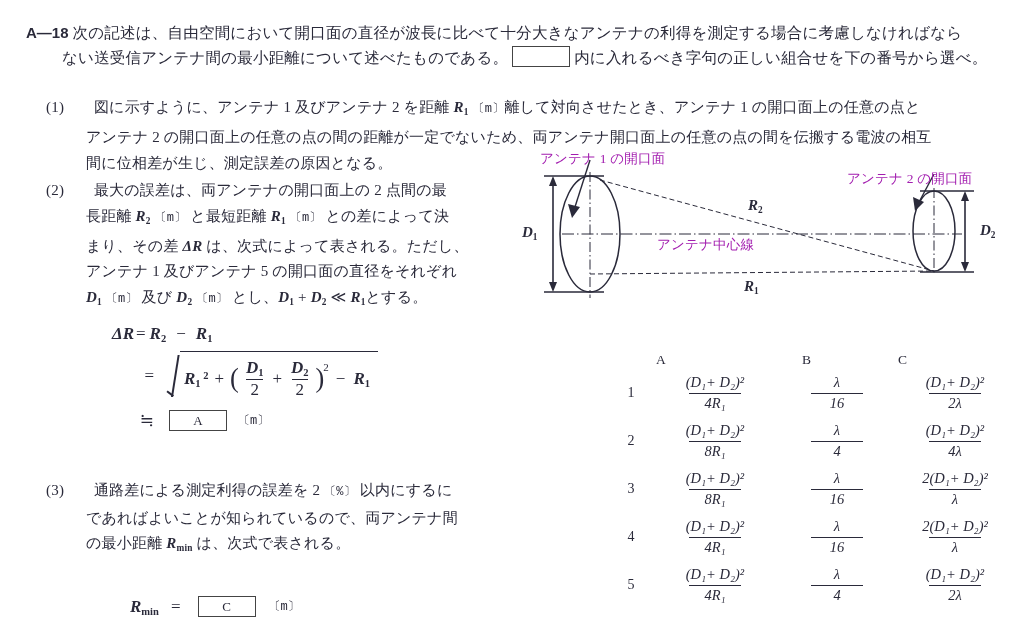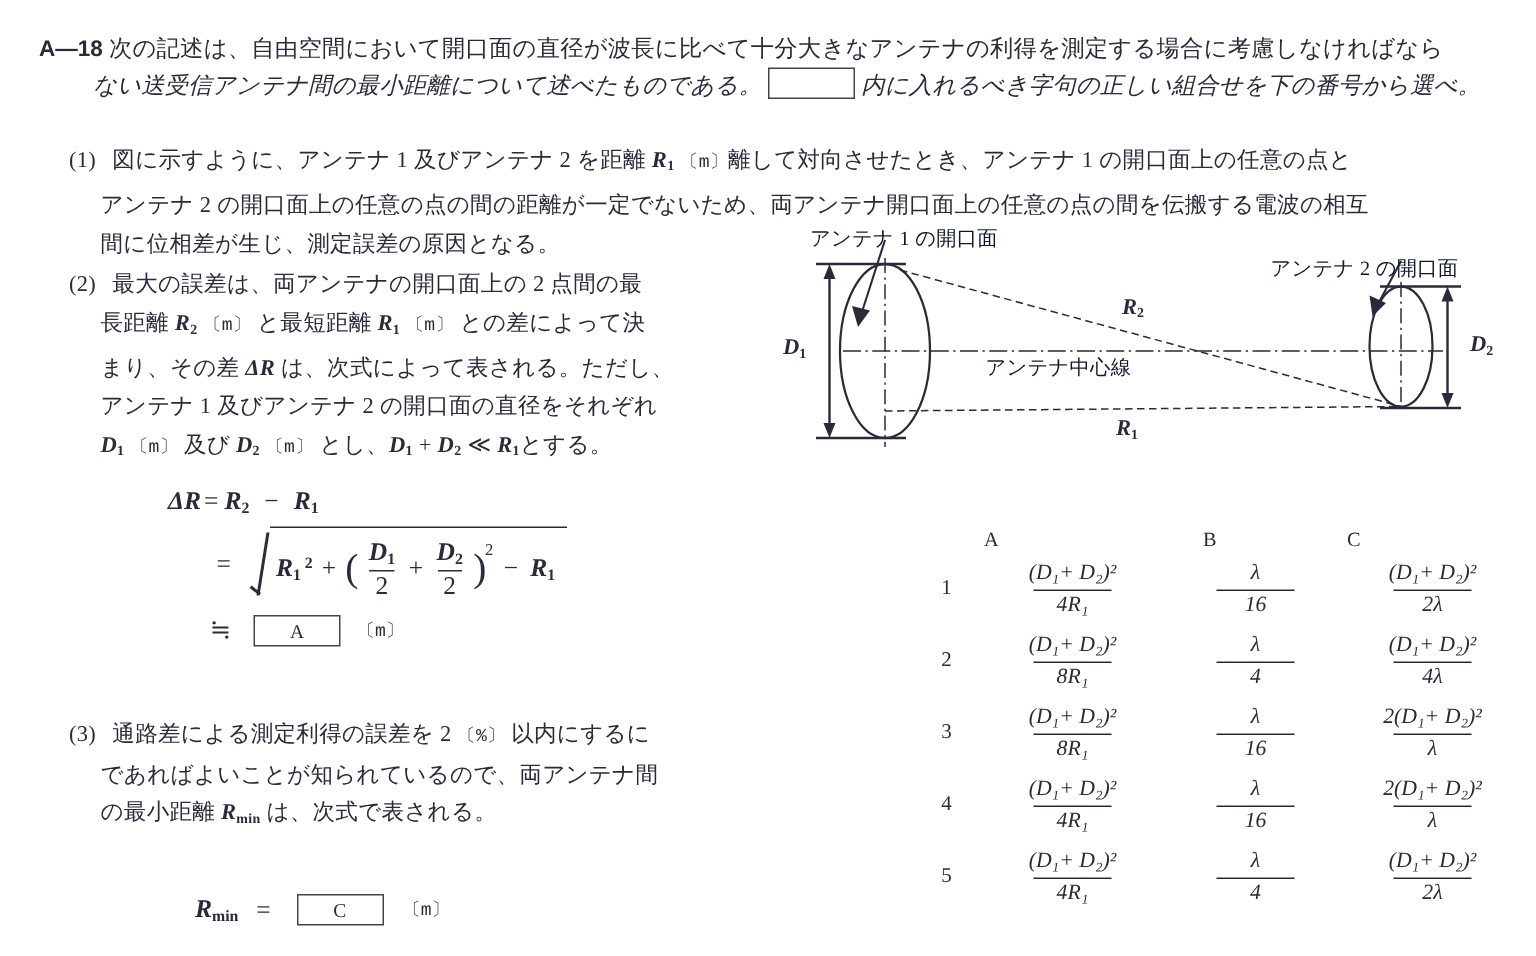--- a/index.html
+++ b/index.html
@@ -18,32 +18,32 @@
   .jp{font-family:"Liberation Serif","DejaVu Serif",serif;letter-spacing:.2px;}
   .mathit{font-style:italic;font-family:"Liberation Serif","DejaVu Serif",serif;font-weight:bold;}
   .mathit-l{font-style:italic;font-family:"Liberation Serif","DejaVu Serif",serif;}
   sub{font-size:.62em;vertical-align:-.28em;font-style:normal;font-weight:bold;}
   sup{font-size:.62em;vertical-align:.5em;font-style:normal;font-weight:bold;}
   .unit{font-size:12px;font-family:"Liberation Mono","DejaVu Sans Mono",monospace;}
 
   
   #qhead{position:absolute;left:26px;top:20px;width:990px;font-size:15.5px;line-height:25px;}
   #qhead .qno{font-family:"Liberation Sans","DejaVu Sans",sans-serif;font-weight:bold;font-size:15px;letter-spacing:0;}
-  #qhead .l2{display:block;margin-left:36px;font-style:italic;}
+  #qhead .l2{display:block;margin-left:36px;}
   .blankbox{
     display:inline-block;border:1.3px solid #444;background:#fff;
     width:56px;height:19px;vertical-align:-4px;margin:0 4px;
     text-align:center;line-height:19px;font-size:13px;
     font-family:"Liberation Serif","DejaVu Serif",serif;color:#2a2a3a;
   }
 
   
   .para{position:absolute;font-size:15px;line-height:25.5px;}
   .para .lbl{position:absolute;left:0;top:0;width:30px;text-align:left;}
-  .para .body{margin-left:21px;display:block;}
+  .para .body{margin-left:40px;display:block;}
   .para .cont{display:block;}
 
   #p1{left:46px;top:95px;width:960px;}
   #p2{left:46px;top:178px;width:470px;}
   #p3{left:46px;top:478px;width:470px;}
 
   
   #fml{position:absolute;left:112px;top:320px;font-size:17px;}
   #fml .row{display:flex;align-items:center;}
   #fml .r1{height:28px;}
@@ -80,21 +80,21 @@
 
   .abox{
     display:inline-block;border:1.3px solid #444;background:#fff;
     width:56px;height:19px;text-align:center;line-height:19px;font-size:13px;
     font-family:"Liberation Serif","DejaVu Serif",serif;margin:0 5px;vertical-align:middle;
   }
 
   
   #diagram{position:absolute;left:522px;top:152px;width:500px;height:165px;}
   #diagram svg{display:block;}
-  .dlabel{position:absolute;font-size:13.5px;color:#0f172a;white-space:nowrap;}
+  .dlabel{position:absolute;font-size:13.5px;color:#a21caf;white-space:nowrap;}
   .dmath{position:absolute;font-size:15px;}
 
   
   #table{position:absolute;left:620px;top:352px;width:404px;font-size:14px;}
   #table .hdr{display:flex;height:17px;align-items:flex-start;}
   #table .hdr .h{font-family:"Liberation Serif","DejaVu Serif",serif;font-size:13.5px;}
   #table .row{display:flex;align-items:center;height:48px;}
   #table .cnum{width:22px;flex:0 0 22px;text-align:center;font-size:14px;}
   #table .cA{width:146px;flex:0 0 146px;display:flex;justify-content:center;}
   #table .cB{width:98px;flex:0 0 98px;display:flex;justify-content:center;}
@@ -130,21 +130,21 @@
       <span class="cont">間に位相差が生じ、測定誤差の原因となる。</span>
     </span>
   </div>
 
   <div class="para jp" id="p2">
     <span class="lbl">(2)</span>
     <span class="body">
       <span class="cont">&nbsp;&nbsp;最大の誤差は、両アンテナの開口面上の 2 点間の最</span>
       <span class="cont">長距離 <span class="mathit">R<sub>2</sub></span> <span class="unit">〔m〕</span> と最短距離 <span class="mathit">R<sub>1</sub></span> <span class="unit">〔m〕</span> との差によって決</span>
       <span class="cont">まり、その差 <span class="mathit">ΔR</span> は、次式によって表される。ただし、</span>
-      <span class="cont">アンテナ 1 及びアンテナ 2 の開口面の直径をそれぞれ</span>
+      <span class="cont">アンテナ 1 及びアンテナ 5 の開口面の直径をそれぞれ</span>
       <span class="cont"><span class="mathit">D<sub>1</sub></span> <span class="unit">〔m〕</span> 及び <span class="mathit">D<sub>2</sub></span> <span class="unit">〔m〕</span> とし、<span class="mathit">D<sub>1</sub></span> + <span class="mathit">D<sub>2</sub></span> ≪ <span class="mathit">R<sub>1</sub></span>とする。</span>
     </span>
   </div>
 
   <div id="fml">
 
     <div class="row r1">
       <span class="opcol" style="text-align:left;padding-right:0;width:auto;flex:0 0 auto;">
         <span class="mathit">ΔR</span>
       </span>

